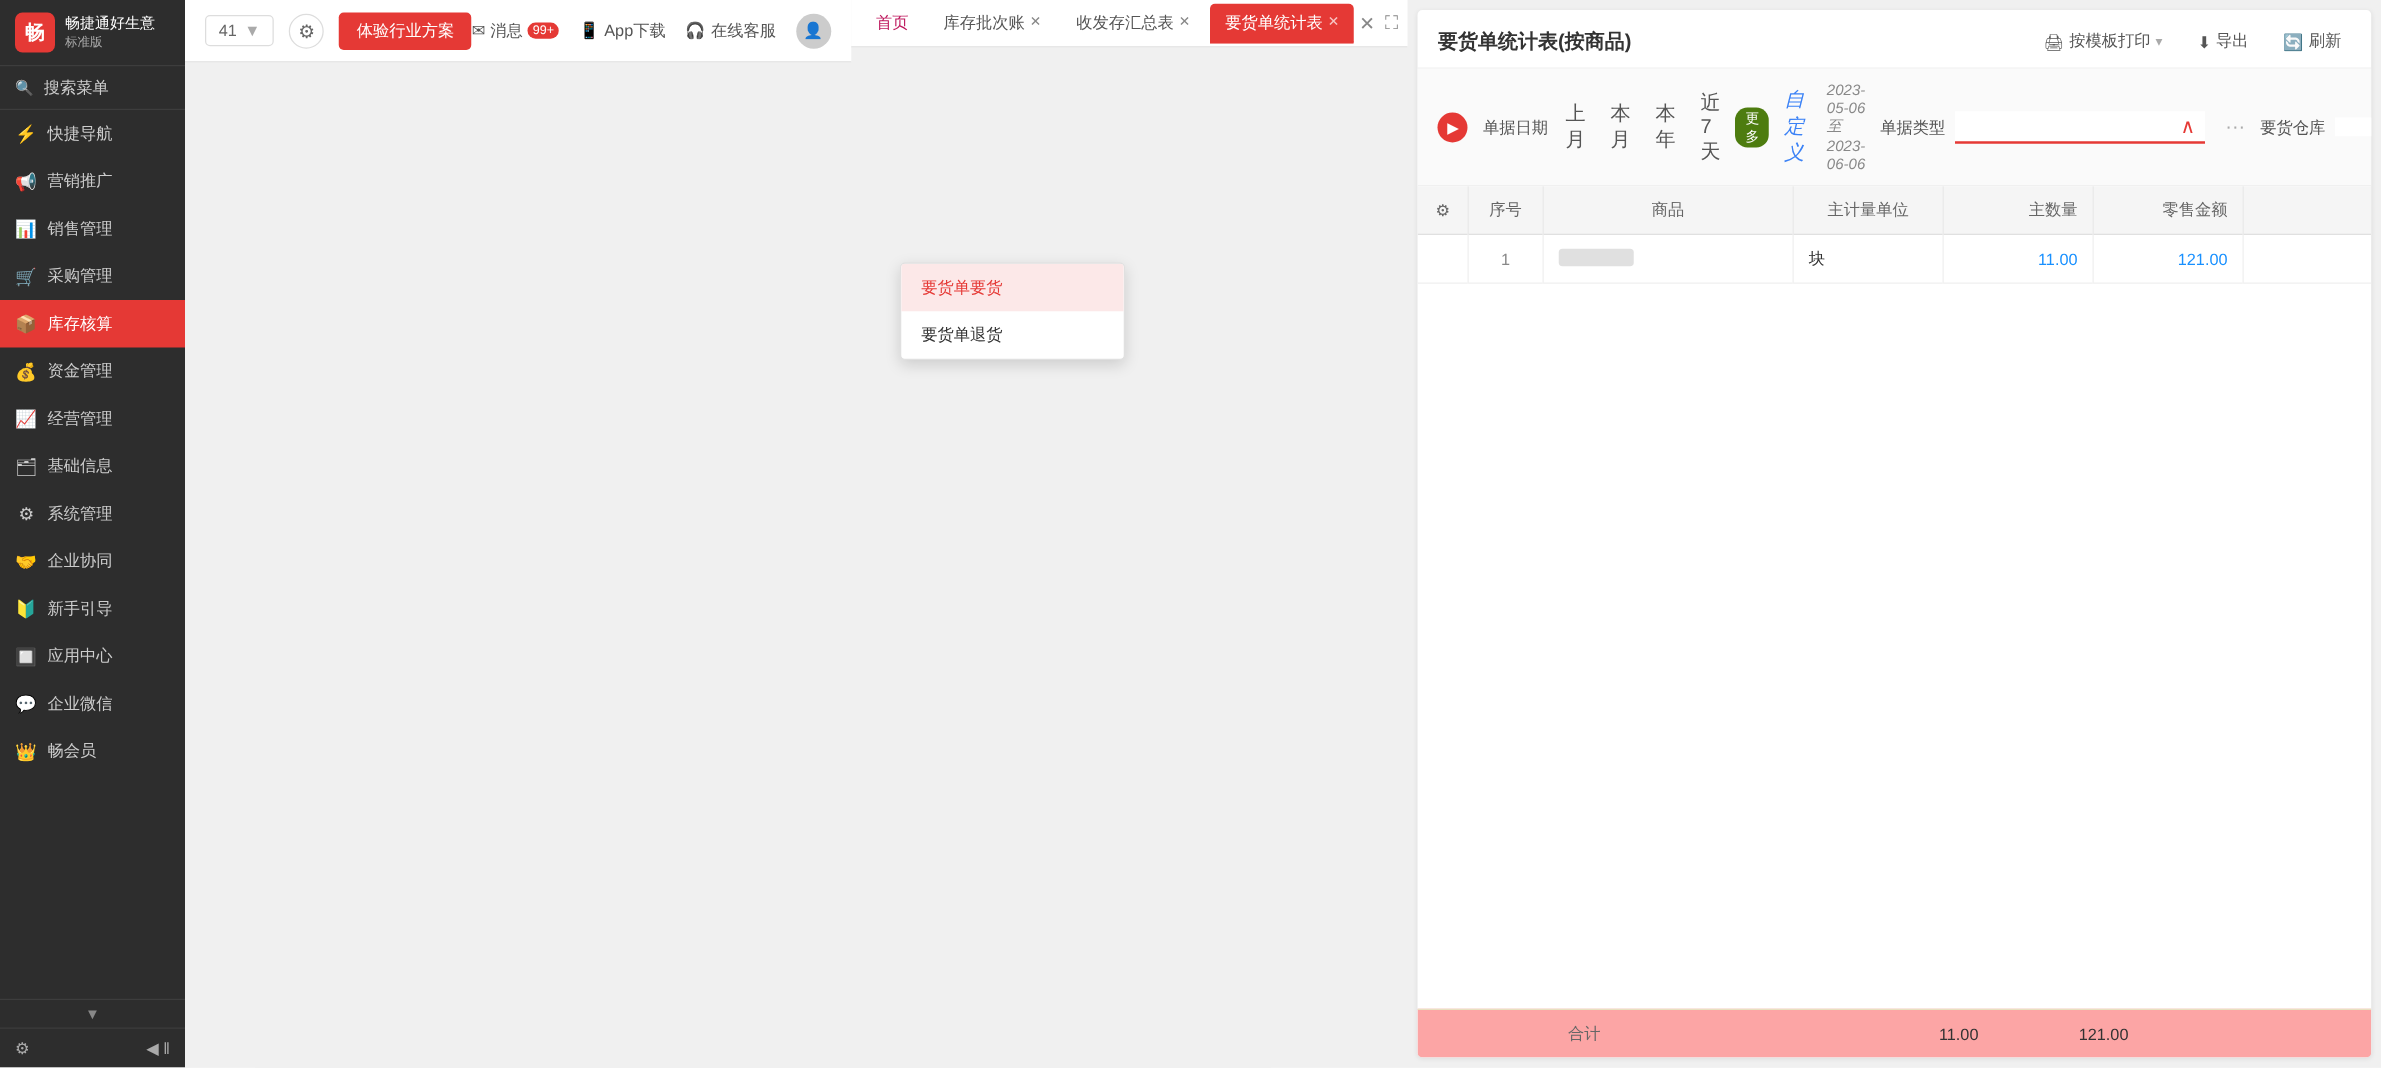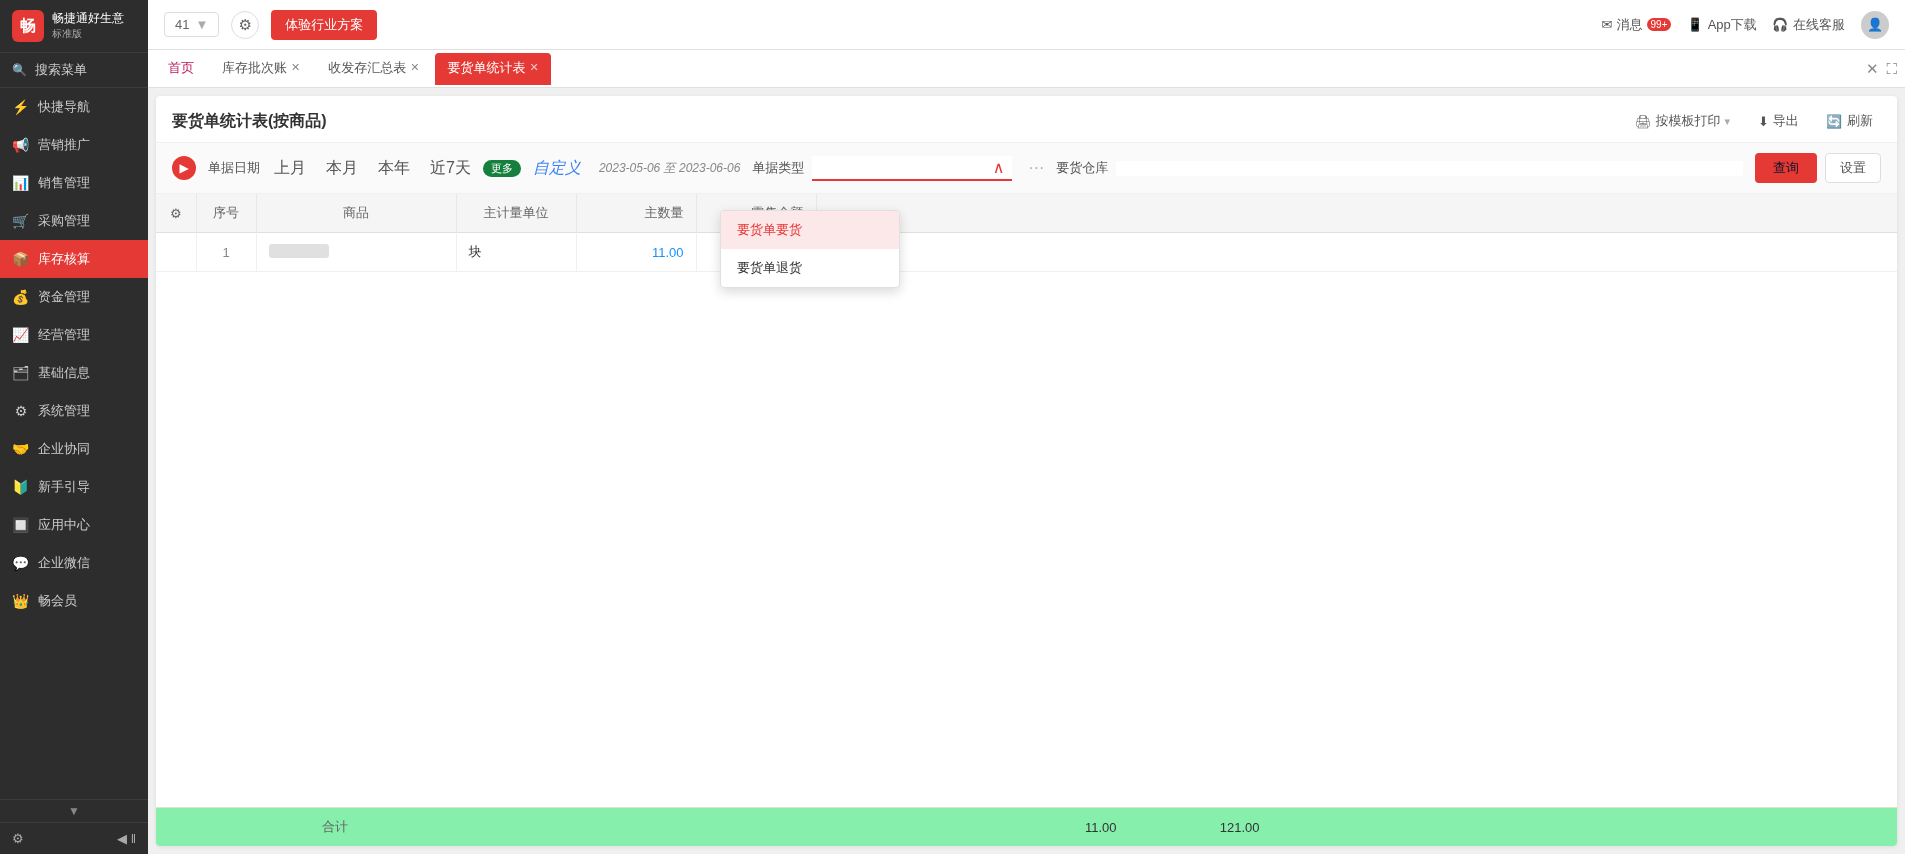--- a/index.html
+++ b/index.html
@@ -73,21 +73,20 @@
       padding: 8px 12px;
       border-top: 1px solid #3d3d3d;
       color: #aaa;
       cursor: pointer;
     }
 
     
     .main {
       flex: 1;
       display: flex;
-      flex-direction: column;
       height: 100%;
       overflow: hidden;
       background: #f0f0f0;
     }
 
     
     .topbar {
       background: white;
       display: flex;
       align-items: center;
@@ -232,21 +231,21 @@
     .filter-label { white-space: nowrap; }
     .date-range-options { display: flex; gap: 4px; align-items: center; }
     .date-opt {
       padding: 2px 8px;
       border-radius: 3px;
       cursor: pointer;
       font-size: 16px;
       color: #555;
     }
     .date-opt.more {
-      background: #15803d;
+      background: #4d7c0f;
       color: white;
       border-radius: 10px;
       padding: 1px 8px;
       font-size: 11px;
     }
     .date-opt.custom { color: #3b82f6; font-style: italic; }
     .date-display { font-size: 12px; color: #888; margin-left: 4px; font-style: italic; }
 
     .filter-type-group { display: flex; align-items: center; gap: 8px; }
     .filter-type-label { color: #555; white-space: nowrap; }
@@ -340,28 +339,27 @@
       border-right: 1px solid #f0f0f0;
     }
     tbody td:last-child { border-right: none; }
     .td-num { text-align: center; color: #888; }
     .product-placeholder { width: 60px; height: 14px; background: #e0e0e0; border-radius: 3px; display: inline-block; }
     .td-right { text-align: right; }
     .td-link { color: #1890ff; text-decoration: none; cursor: pointer; }
 
     
     .table-footer {
-      background: #86efac;
+      background: #fca5a5;
       border-top: 1px solid #e8e0c0;
       display: flex;
       align-items: center;
       padding: 10px 12px;
       font-size: 13px;
       flex-shrink: 0;
-      gap: 23px;
     }
 
     
     .table-area::-webkit-scrollbar { width: 6px; height: 6px; }
     .table-area::-webkit-scrollbar-thumb { background: #ccc; border-radius: 3px; }
   </style>
 </head>
 <body>
 
 <div class="sidebar">

